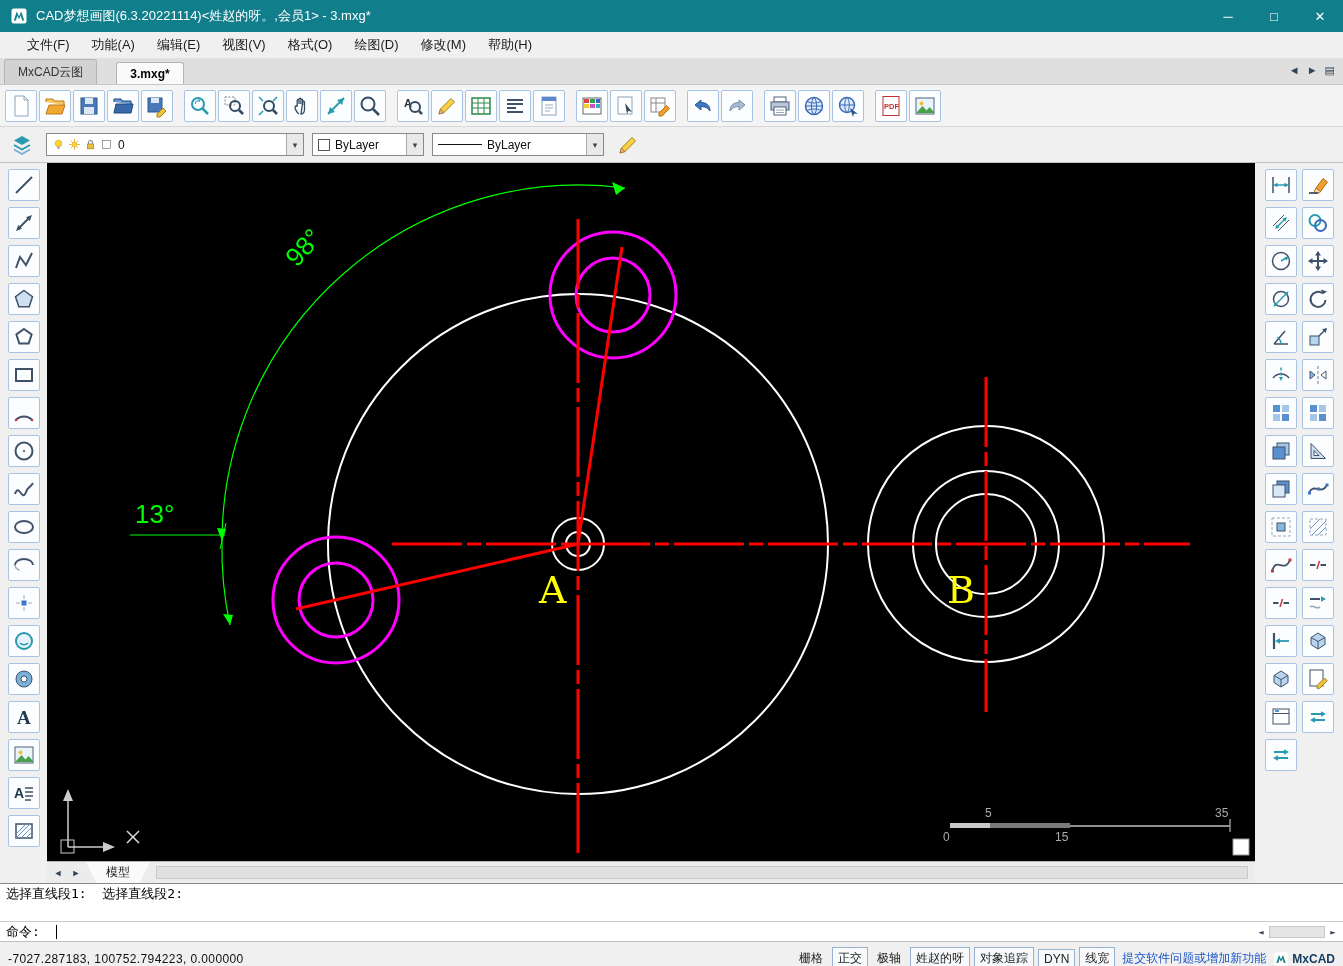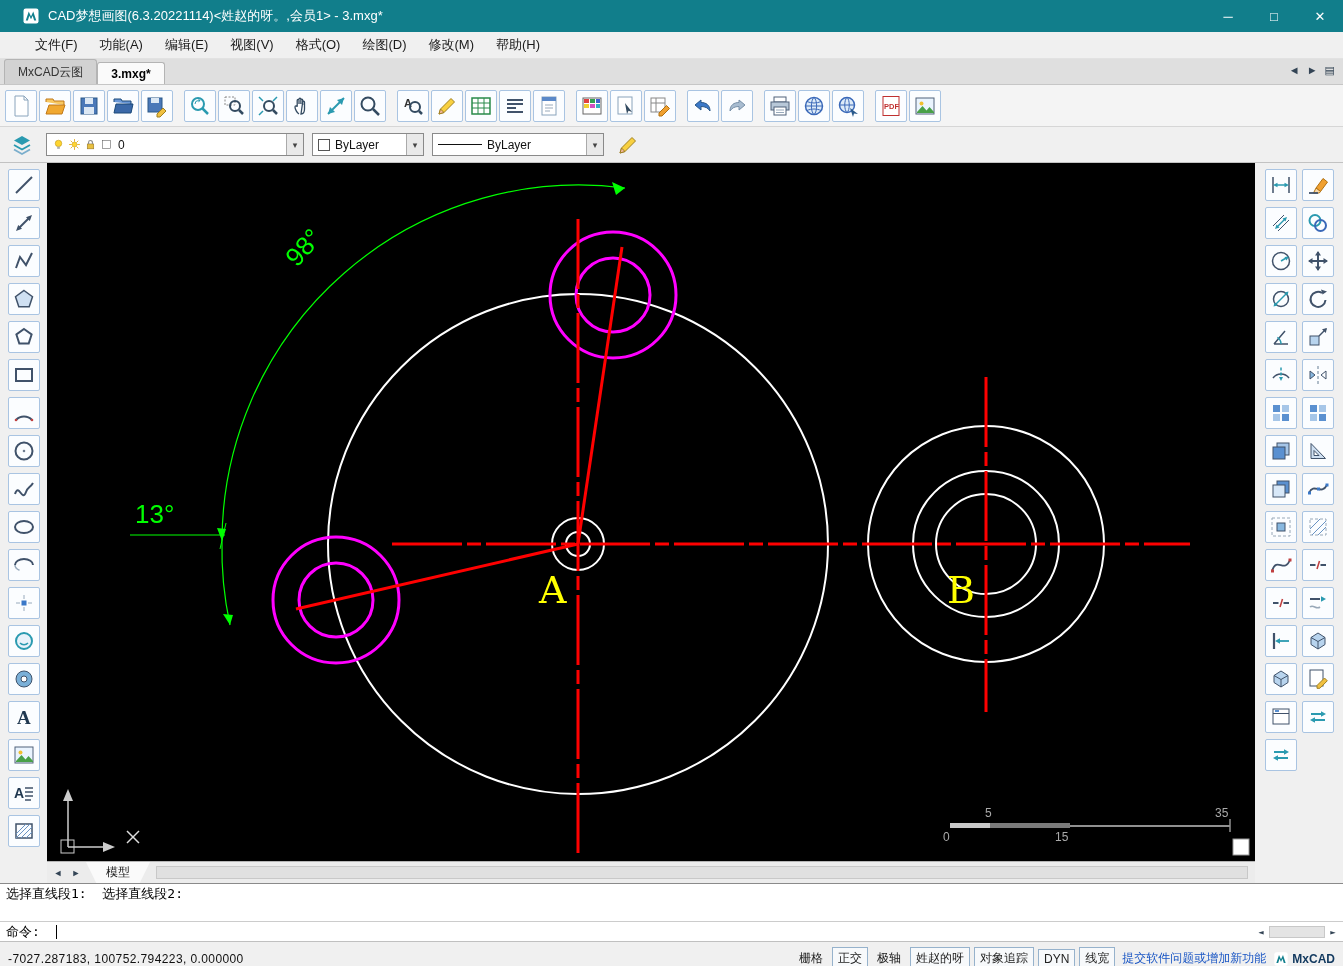--- a/index.html
+++ b/index.html
@@ -1,26 +1,26 @@
 <!DOCTYPE html>
 <html><head>
 <meta charset="utf-8">
 <style>
 *{margin:0;padding:0;box-sizing:border-box;}
 html,body{width:1343px;height:966px;overflow:hidden;font-family:"Liberation Sans",sans-serif;font-size:12px;background:#f0f0f0;color:#111;}
-.titlebar{height:32px;background:#117e8b;color:#fff;display:flex;align-items:center;padding-left:22px;}
+.titlebar{height:32px;background:#117e8b;color:#fff;display:flex;align-items:center;padding-left:10px;}
 .app-ico{width:18px;height:18px;margin-right:8px;display:inline-flex;}
 .app-ico svg,.brand-ico svg{width:100%;height:100%;}
 .titlebar .title{flex:1;font-size:13px;white-space:nowrap;overflow:hidden;}
 .win-btn{width:46px;height:32px;display:flex;align-items:center;justify-content:center;font-size:13px;}
-.menubar{height:27px;background:#f0f0f0;display:flex;align-items:center;padding-left:24px;border-bottom:1px solid #e2e2e2;}
+.menubar{height:27px;background:#f0f0f0;display:flex;align-items:center;padding-left:16px;border-bottom:1px solid #e2e2e2;}
 .menu-item{padding:4px 11px;color:#1a1a1a;font-size:13px;}
 .tabbar{height:26px;background:#dfdfdf;display:flex;align-items:flex-end;padding-left:4px;border-bottom:1px solid #c6c6c6;position:relative;}
 .tabs{display:flex;align-items:flex-end;}
-.tab{padding:4px 13px 3px;background:#d2d2d2;border:1px solid #b4b4b4;border-bottom:none;margin-right:0;font-size:12px;color:#333;border-radius:3px 3px 0 0;}
+.tab{padding:4px 13px 3px;background:#d2d2d2;border:1px solid #b4b4b4;border-bottom:none;margin-right:19px;font-size:12px;color:#333;border-radius:3px 3px 0 0;}
 .tab.active{background:#fafafa;font-weight:bold;color:#000;}
 .tab-nav{position:absolute;right:8px;top:5px;display:flex;gap:7px;color:#345;}
 .tn{font-size:11px;}
 .toolbar{height:42px;background:#f4f4f4;display:flex;align-items:center;padding:0 5px;border-bottom:1px solid #d6d6d6;gap:2px;}
 .tbtn{width:32px;height:32px;border:1px solid #a9c4e2;background:#fbfdff;border-radius:2px;display:flex;align-items:center;justify-content:center;flex:none;}
 .tbtn.flat{border-color:transparent;background:transparent;}
 .tbtn svg{width:24px;height:24px;}
 .tsep{width:7px;height:30px;flex:none;}
 .layerbar{height:36px;background:#f0f0f0;display:flex;align-items:center;padding:0 6px;gap:8px;border-bottom:1px solid #c2c2c2;}
 .combo{height:23px;background:#fff;border:1px solid #8a8a8a;display:flex;align-items:center;padding-left:5px;gap:5px;font-size:12px;}

